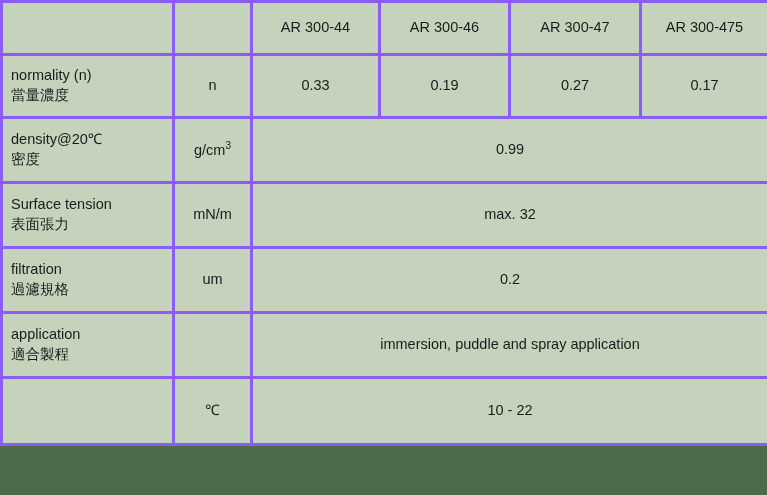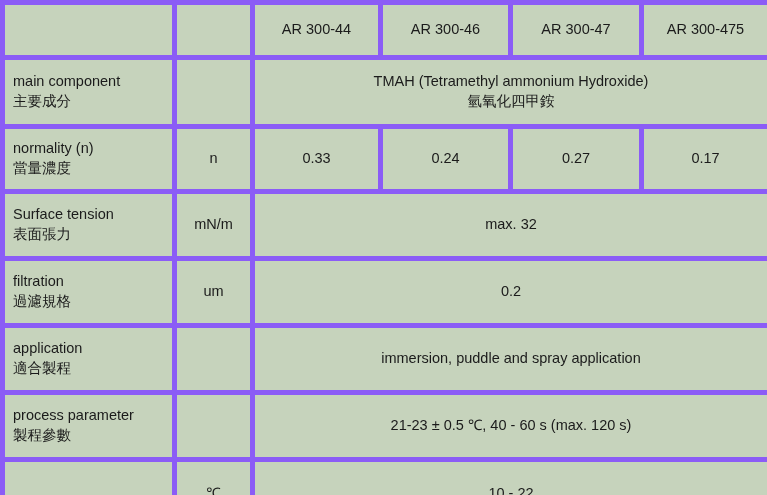--- a/index.html
+++ b/index.html
@@ -23,21 +23,21 @@
   table.spec {
     position: absolute;
     left: 0;
     top: 0;
     width: 767px;
     border-collapse: collapse;
     background: #c6d3bc;
     table-layout: fixed;
   }
   table.spec td {
-    border: 5px solid #8b5cf6;
+    border: 3px solid #8b5cf6;
     background: #c6d3bc;
     color: #1b1b1b;
     font-size: 14.5px;
     padding: 6px 8px;
     vertical-align: middle;
     line-height: 1.35;
   }
   
   col.c-label { width: 172px; }
   col.c-unit  { width: 78px; }
@@ -98,44 +98,43 @@
 
       <tr>
         <td class="blank"></td>
         <td class="blank"></td>
         <td class="head">AR 300-44</td>
         <td class="head">AR 300-46</td>
         <td class="head">AR 300-47</td>
         <td class="head">AR 300-475</td>
       </tr>
 
-      <tr class="row-main">
-        <td class="label">
-          <span>main component</span>
-          <span class="cn">主要成分</span>
-        </td>
-        <td class="unit"></td>
-        <td class="value center-two-lines" colspan="4">
-          <span>TMAH   (Tetramethyl ammonium Hydroxide)</span>
-          <span class="cn">氫氧化四甲銨</span>
-        </td>
-      </tr>
 
       <tr class="row-norm">
         <td class="label">
           <span>normality (n)</span>
           <span class="cn">當量濃度</span>
         </td>
         <td class="unit">n</td>
         <td class="value">0.33</td>
-        <td class="value">0.24</td>
+        <td class="value">0.19</td>
         <td class="value">0.27</td>
         <td class="value">0.17</td>
       </tr>
 
+      <tr class="row-dens">
+        <td class="label">
+          <span>density@20℃</span>
+          <span class="cn">密度</span>
+        </td>
+        <td class="unit">
+          <span>g/cm</span><sup class="sup">3</sup>
+        </td>
+        <td class="value" colspan="4">0.99</td>
+      </tr>
 
       <tr class="row-surf">
         <td class="label">
           <span>Surface tension</span>
           <span class="cn">表面張力</span>
         </td>
         <td class="unit">mN/m</td>
         <td class="value" colspan="4">max. 32</td>
       </tr>
 
@@ -150,28 +149,20 @@
 
       <tr class="row-app">
         <td class="label">
           <span>application</span>
           <span class="cn">適合製程</span>
         </td>
         <td class="unit"></td>
         <td class="value" colspan="4">immersion, puddle and spray application</td>
       </tr>
 
-      <tr class="row-proc">
-        <td class="label">
-          <span>process parameter</span>
-          <span class="cn">製程參數</span>
-        </td>
-        <td class="unit"></td>
-        <td class="value" colspan="4">21-23 ± 0.5 ℃, 40 - 60 s (max. 120 s)</td>
-      </tr>
 
       <tr class="row-stor">
         <td class="label">
           
           
         </td>
         <td class="unit">℃</td>
         <td class="value" colspan="4">10 - 22</td>
       </tr>
 

